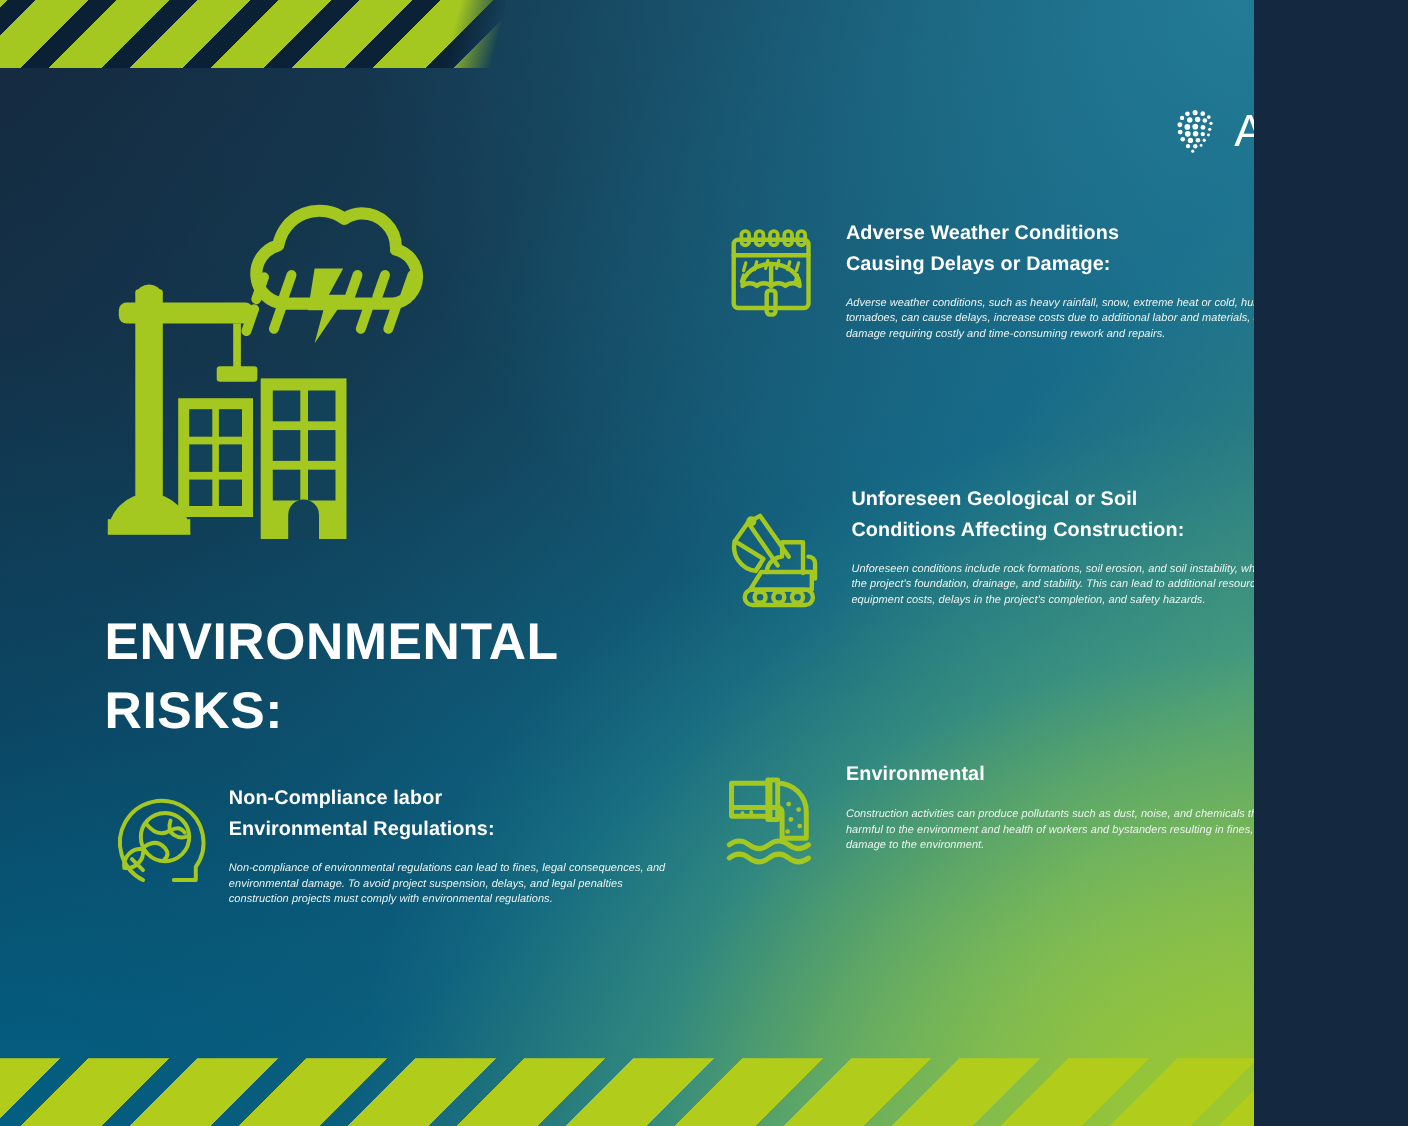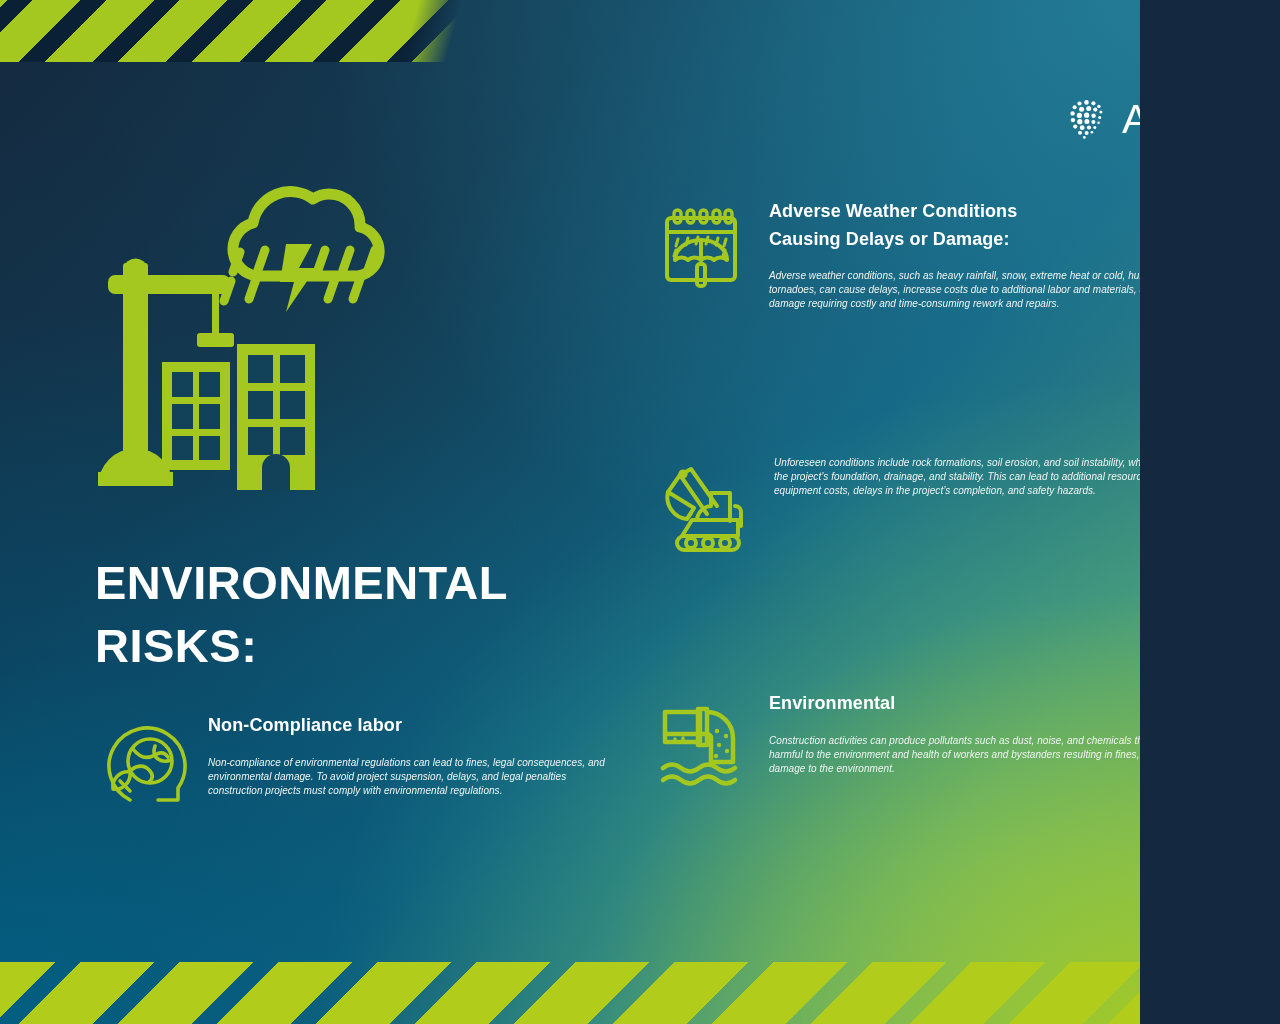--- a/index.html
+++ b/index.html
@@ -228,20 +228,24 @@
           <path d="M42 62 l46 0 l0 16 l-56 0 z"></path>
           <path d="M85 48 a6 6 0 0 1 6 6 l0 14"></path>
           <rect x="27" y="78" width="62" height="14" rx="7"></rect>
           <circle cx="41" cy="85" r="5"></circle>
             <circle cx="58" cy="85" r="5"></circle>
             <circle cx="75" cy="85" r="5"></circle>
         </g>
       </svg>
     </div>
     <div class="body">
+      <h3>
+        <span>Unforeseen Geological or Soil</span><br>
+        <span>Conditions Affecting Construction:</span>
+      </h3>
       <p>Unforeseen conditions include rock formations, soil erosion, and soil instability, which can impact the project’s foundation, drainage, and stability. This can lead to additional resources and equipment costs, delays in the project’s completion, and safety hazards.</p>
     </div>
   </div>
 
   <div class="card" id="card-pollution">
     <div class="ico">
       <svg width="92" height="92" viewBox="0 0 92 92">
         <g fill="none" stroke="#a4c820" stroke-width="4.5" stroke-linecap="round" stroke-linejoin="round">
           <path d="M10 12 l0 30 l35 0 l0 -30 z"></path>
           <rect x="43" y="9" width="9" height="36"></rect>
@@ -280,18 +284,19 @@
           <path d="M31 50 q11 -8 19 1 q5 6 -1 11"></path>
           <path d="M55 26 q-3 9 3 13 q6 4 13 1"></path>
           <path d="M13 69 a15 15 0 0 1 17 -17 a15 15 0 0 1 -17 17 z"></path>
           <line x1="20" y1="61" x2="30" y2="71"></line>
         </g>
       </svg>
     </div>
     <div class="body">
       <h3>
         <span>Non-Compliance labor</span><br>
+        <span>Environmental Regulations:</span>
       </h3>
       <p>Non-compliance of environmental regulations can lead to fines, legal consequences, and environmental damage. To avoid project suspension, delays, and legal penalties construction projects must comply with environmental regulations.</p>
     </div>
   </div>
 
 </div>
 
 </body></html>

